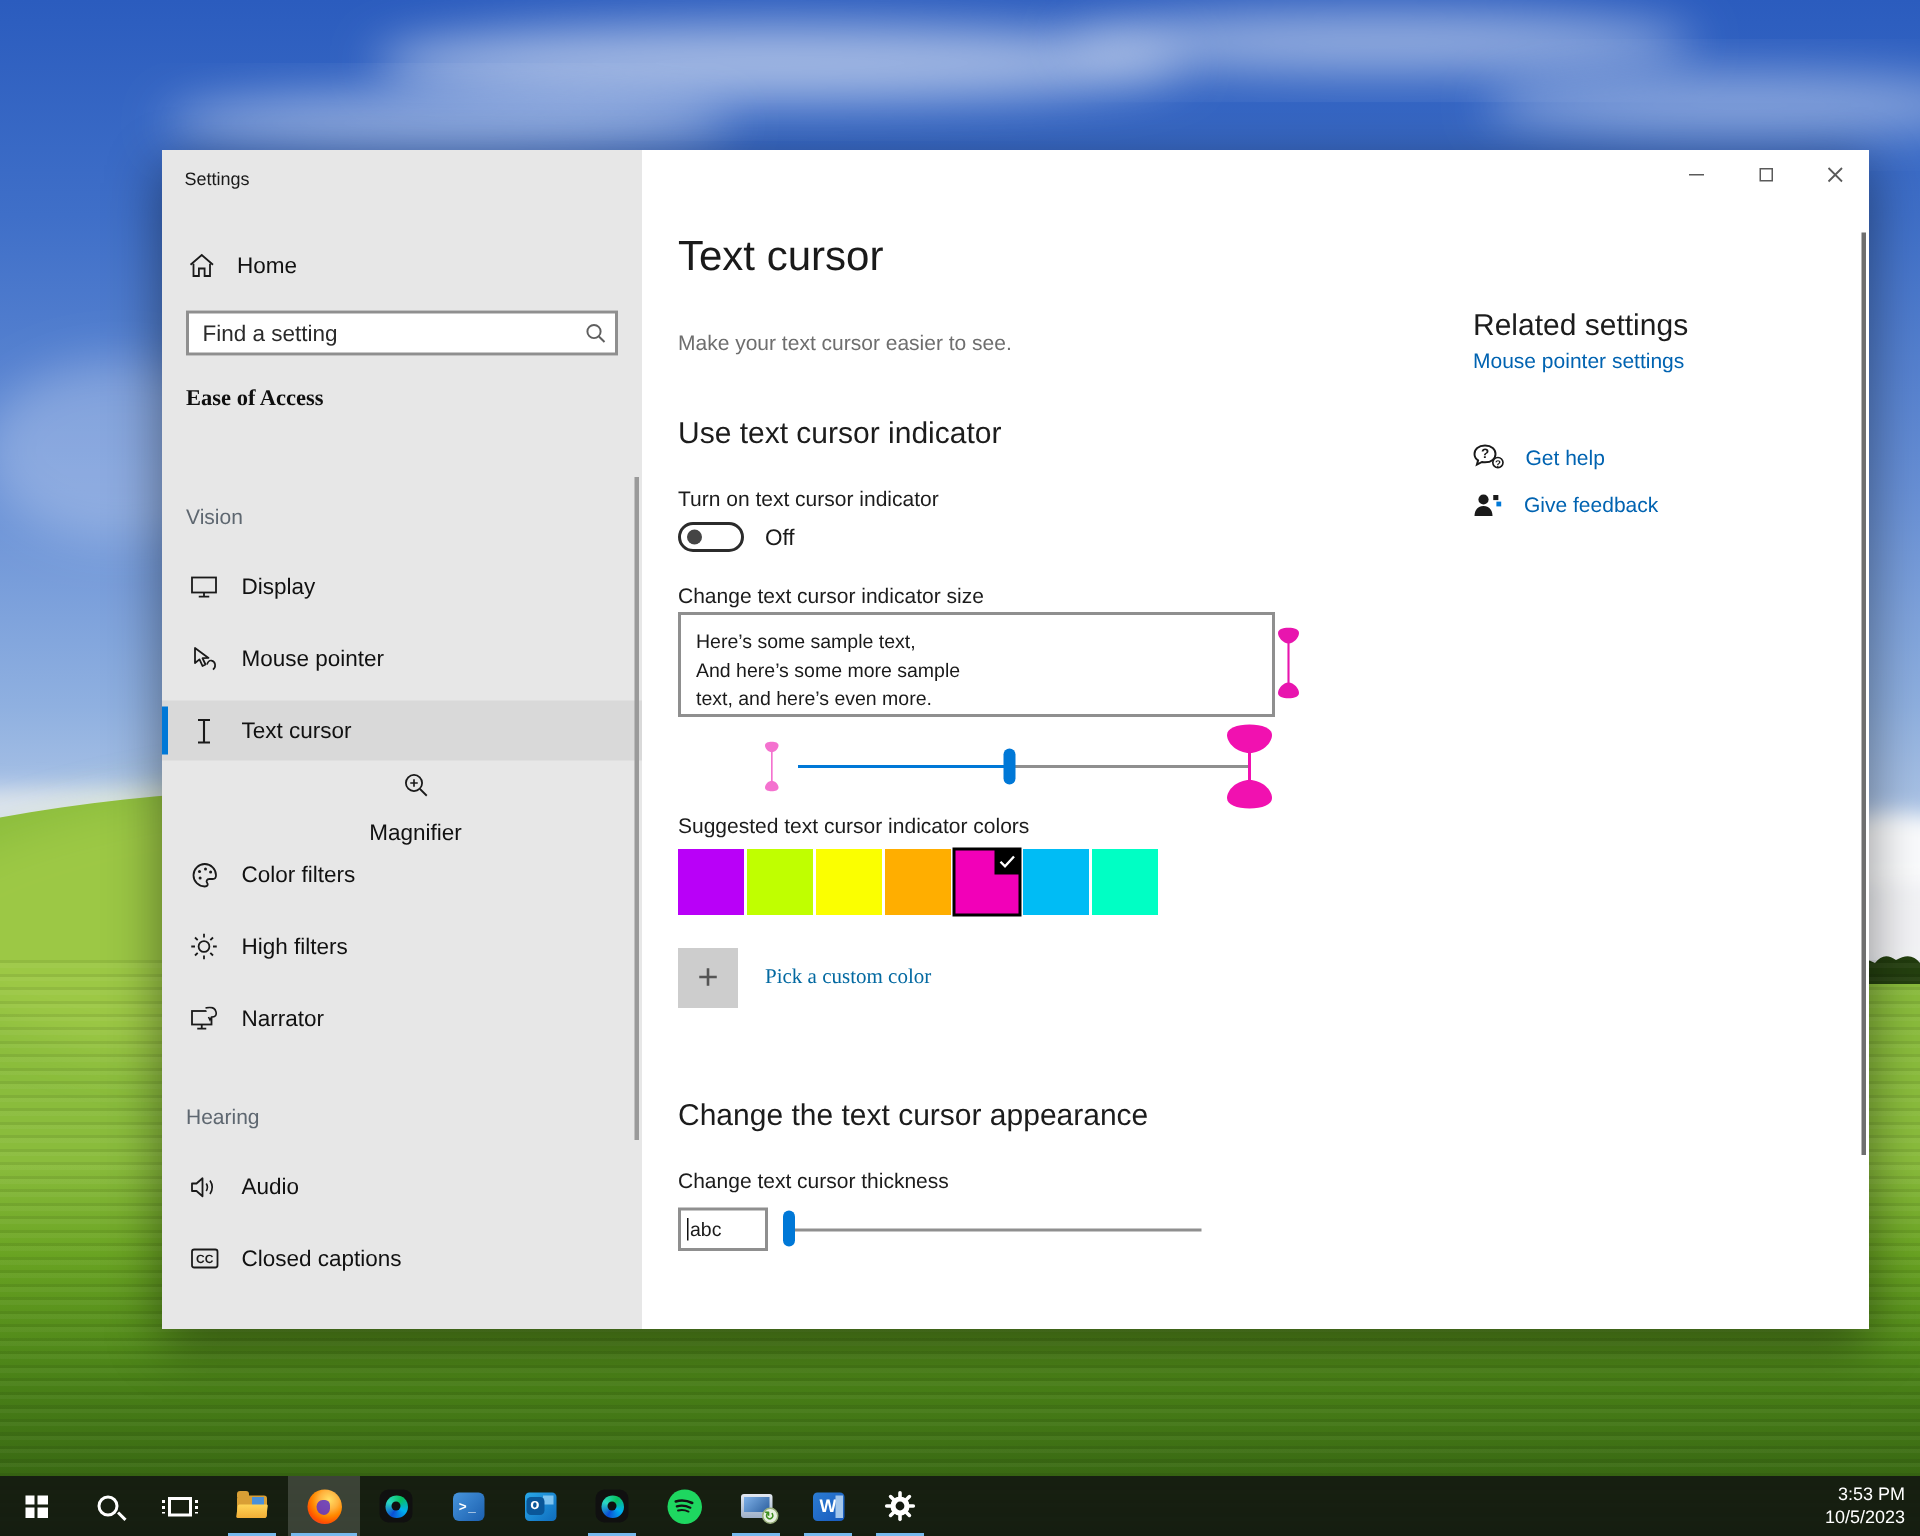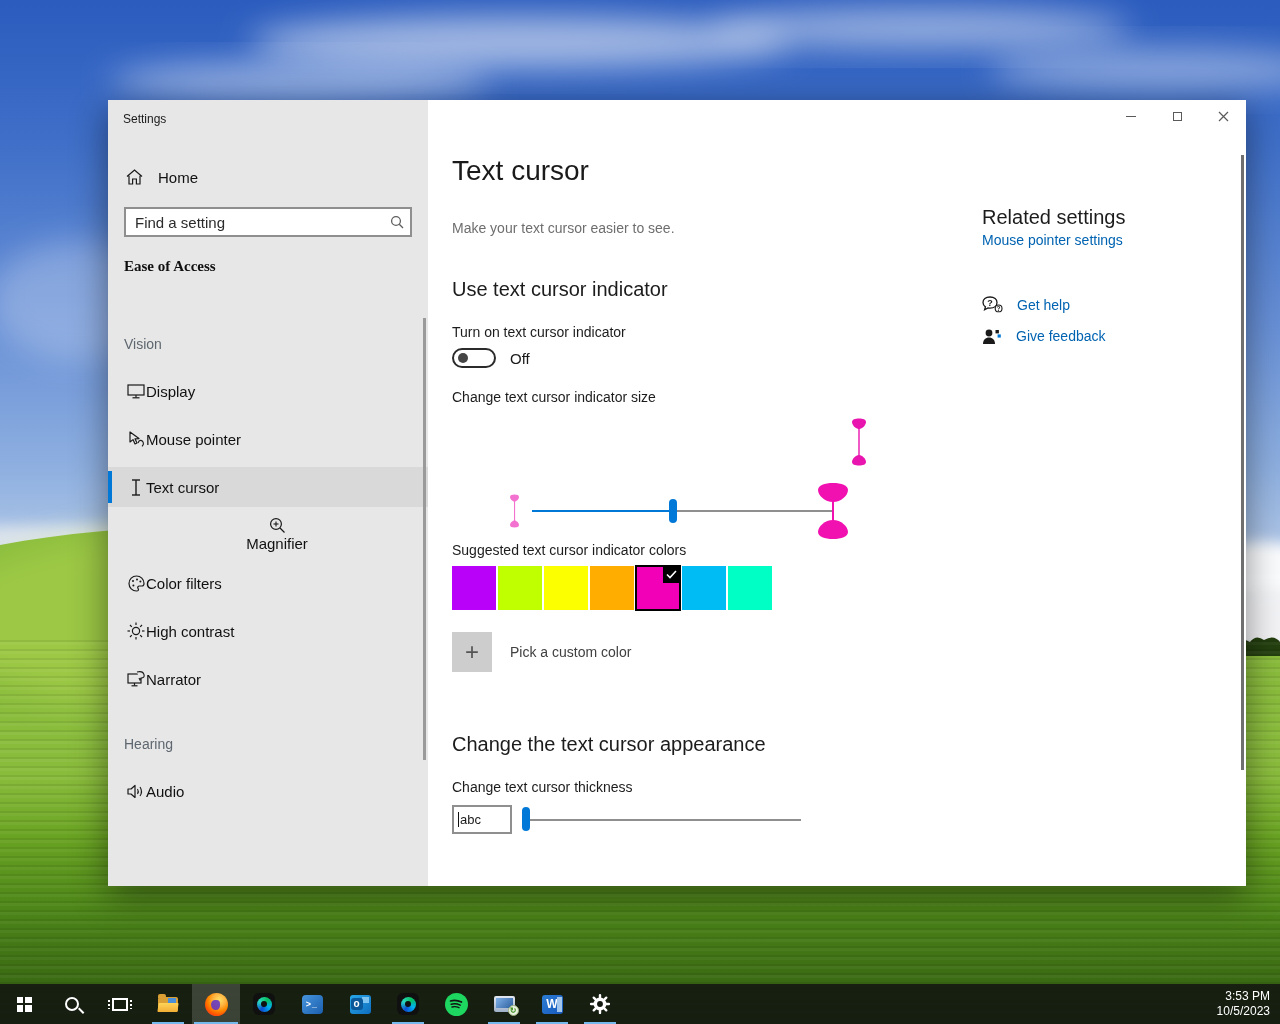--- a/index.html
+++ b/index.html
@@ -34,21 +34,21 @@
     background:#fff; border:2px solid #8f8f8f; display:flex; align-items:center; }
   .search-box input { border:none; outline:none; flex:1; height:100%; padding-left:9px;
     font-size:15px; font-family:"Liberation Sans",sans-serif; color:#2b2b2b; background:transparent; }
   .search-box input::placeholder { color:#2b2b2b; opacity:1; }
   .search-glyph { width:26px; display:flex; justify-content:center; }
 
   .ease-heading { position:absolute; left:16px; top:158px; font-size:15px; font-weight:700; color:#0f0f0f;font-family:Liberation Serif, serif; }
 
   .section-header { position:absolute; left:16px; font-size:14px; color:#5e6770; }
   .nav-item { position:absolute; left:0; width:320px; height:40px; display:flex; align-items:center;
-    padding-left:18px; font-size:15px; color:#111; cursor:default; }
+    padding-left:18px; gap:15px; font-size:15px; color:#111; cursor:default; }
   .nav-item .nicon { width:20px; height:20px; display:flex; align-items:center; justify-content:center; }
   .nav-item.selected { background:#d9d9d9; }
   .accent-bar { position:absolute; left:0; top:4px; width:4px; height:32px; background:#0078d7; }
 
   .side-scroll { position:absolute; left:315px; top:218px; width:3px; height:442px; background:#9a9a9a; }
   .main-scroll { position:absolute; left:1133px; top:55px; width:3px; height:615px; background:#6f6f6f; }
 
   
   .main { position:absolute; left:320px; top:0; width:818px; height:100%; background:#fff; }
   .page-title { position:absolute; left:24px; top:55px; font-size:28px; font-weight:300; color:#1a1a1a; }
@@ -76,21 +76,21 @@
 
   .swatch-row { position:absolute; left:24px; top:466px; display:flex; gap:2px; }
   .swatch { width:44px; height:44px; position:relative; }
   .swatch.selected { outline:2px solid #000; outline-offset:-1px; }
   .swatch-check { position:absolute; right:0; top:0; width:17px; height:17px; background:#000;
     display:flex; align-items:center; justify-content:center; }
 
   .custom-color { position:absolute; left:24px; top:532px; display:flex; align-items:center; gap:18px; }
   .plus-box { width:40px; height:40px; background:#cdcdcd; display:flex; align-items:center; justify-content:center; }
   .plus-box span { font-size:24px; color:#555; font-weight:300; line-height:1; }
-  .custom-color-label { font-size:14px; color:#404040; }
+  .custom-color-label { font-size:14px; color:#0369a1;font-family:Liberation Serif, serif; }
 
   .abc-box { position:absolute; left:24px; top:705px; width:60px; height:29px; border:2px solid #8f8f8f;
     display:flex; align-items:center; padding-left:4px; }
   .abc-cursor { width:1px; height:15px; background:#111; margin-right:1px; }
   .abc-text { font-size:13px; color:#1a1a1a; }
   .thick-slider { position:absolute; left:94px; top:700px; width:610px; height:40px; }
   .thick-track { position:absolute; left:8px; top:19px; width:271px; height:2px; background:#8f8f8f; }
   .thick-thumb { left:0; top:7px; }
 
   
@@ -281,21 +281,21 @@
               <line x1="9" y1="15" x2="9" y2="17.5"></line>
               <line x1="0.5" y1="9" x2="3" y2="9"></line>
               <line x1="15" y1="9" x2="17.5" y2="9"></line>
               <line x1="3" y1="3" x2="4.8" y2="4.8"></line>
               <line x1="13.2" y1="13.2" x2="15" y2="15"></line>
               <line x1="3" y1="15" x2="4.8" y2="13.2"></line>
               <line x1="13.2" y1="4.8" x2="15" y2="3"></line>
             </g>
           </svg>
       </span>
-      <span>High contrast</span>
+      <span>High filters</span>
     </div>
 
     <div class="nav-item" style="top:559px;">
       <span class="nicon">
         <svg class="icon-svg" width="18" height="16" viewBox="0 0 18 16">
             <rect x="1" y="3" width="13" height="9" fill="none" stroke="#1a1a1a" stroke-width="1.2"></rect>
             <line x1="7.5" y1="12" x2="7.5" y2="14.5" stroke="#1a1a1a" stroke-width="1.2"></line>
             <line x1="4.5" y1="14.8" x2="10.5" y2="14.8" stroke="#1a1a1a" stroke-width="1.2"></line>
             <path d="M10,1 q6,-1.4 7,2.6 q0.8,3.4 -3,3.4 l-1,2 l-1,-2" fill="#e7e7e7" stroke="#1a1a1a" stroke-width="1.1"></path>
           </svg>
@@ -309,38 +309,52 @@
       <span class="nicon">
         <svg class="icon-svg" width="18" height="15" viewBox="0 0 18 15">
             <path d="M1,5 L4,5 L8,1.5 L8,13.5 L4,10 L1,10 Z" fill="none" stroke="#1a1a1a" stroke-width="1.2" stroke-linejoin="round"></path>
             <path d="M10.5,5 q1.6,2.5 0,5" fill="none" stroke="#1a1a1a" stroke-width="1.1"></path>
             <path d="M13,3 q3,4.5 0,9" fill="none" stroke="#1a1a1a" stroke-width="1.1"></path>
           </svg>
       </span>
       <span>Audio</span>
     </div>
 
+    <div class="nav-item" style="top:719px;">
+      <span class="nicon">
+        <svg class="icon-svg" width="19" height="14" viewBox="0 0 19 14">
+            <rect x="1" y="1" width="17" height="12" rx="1.5" fill="none" stroke="#1a1a1a" stroke-width="1.2"></rect>
+            <text x="9.5" y="10" font-size="8" font-family="Liberation Sans, sans-serif" font-weight="700" fill="#1a1a1a" text-anchor="middle">CC</text>
+          </svg>
+      </span>
+      <span>Closed captions</span>
+    </div>
 
     <div class="side-scroll"></div>
   </div>
 
   <div class="main">
     <div class="page-title">Text cursor</div>
     <div class="subtitle">Make your text cursor easier to see.</div>
 
     <div class="h2" style="top:178px;">Use text cursor indicator</div>
     <div class="lbl" style="top:224px;">Turn on text cursor indicator</div>
 
     <div class="toggle">
       <div class="toggle-knob"></div>
     </div>
     <div class="toggle-state">Off</div>
 
     <div class="lbl" style="top:289px;">Change text cursor indicator size</div>
 
+    <div class="sample-box">
+      <div class="line">Here’s some sample text,</div>
+      <div class="line">And here’s some more sample</div>
+      <div class="line">text, and here’s even more.</div>
+    </div>
     <div class="indicator-in-text">
       <svg class="icon-svg" width="16" height="48" viewBox="0 0 16 48">
           <g fill="#e815ae">
             <path d="M1,4 C1,1.6 4,0.5 8,0.5 C12,0.5 15,1.6 15,4 C15,7 11.5,11 8,11 C4.5,11 1,7 1,4 Z"></path>
             <rect x="7.3" y="9" width="1.4" height="30"></rect>
             <path d="M1,44 C1,46.4 4,47.5 8,47.5 C12,47.5 15,46.4 15,44 C15,41 11.5,37 8,37 C4.5,37 1,41 1,44 Z"></path>
           </g>
         </svg>
     </div>
 

